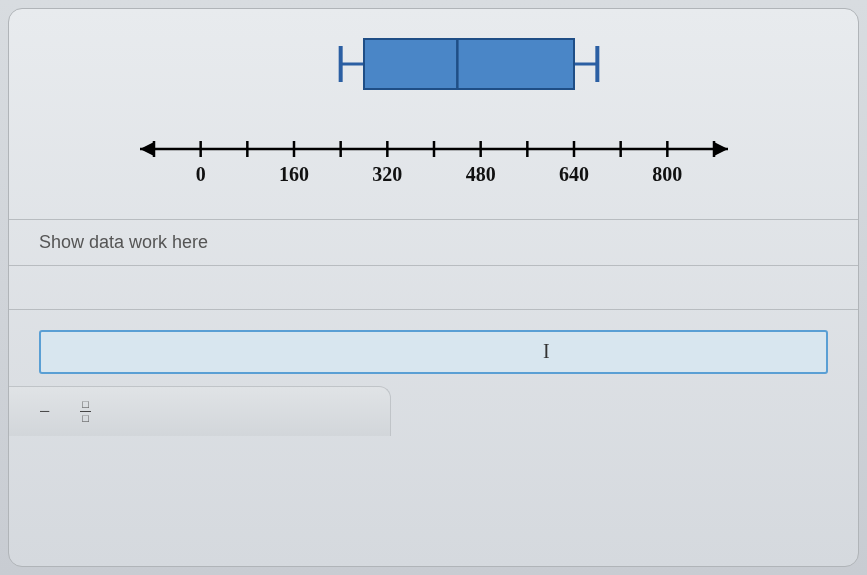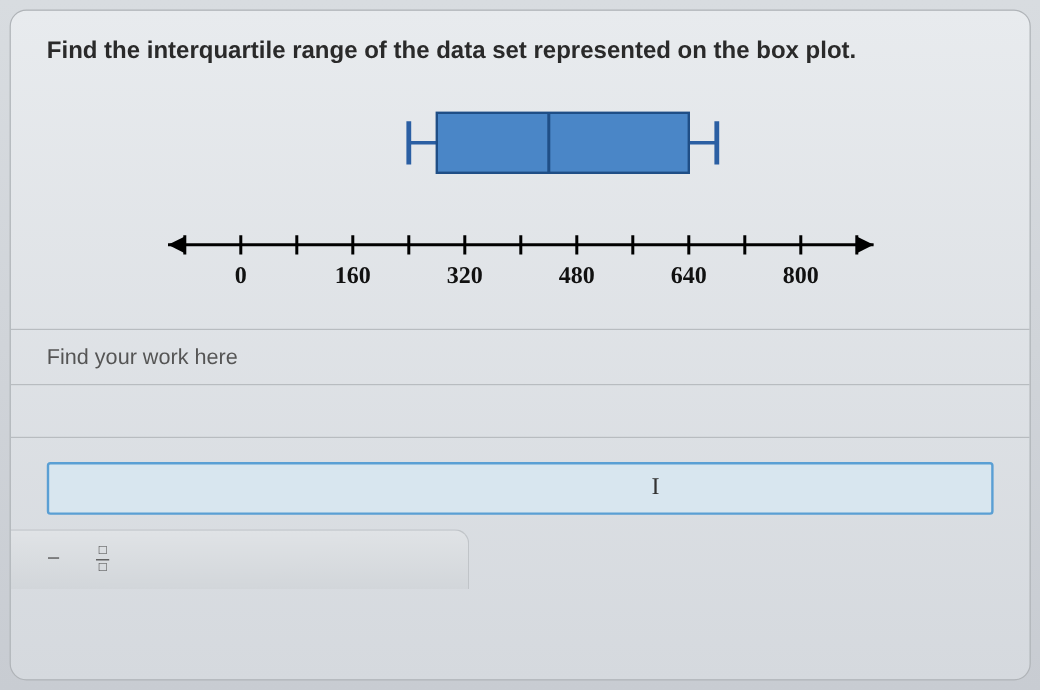--- a/index.html
+++ b/index.html
@@ -93,21 +93,20 @@
       position: absolute;
       color: #333;
       font-family: serif;
       font-size: 20px;
     }
   </style>
 </head>
 <body>
 
 <div class="card">
-  <div class="question-text">Find the interquartile range of the data set represented on the box plot.</div>
 
   <div class="plot-area">
     <svg class="boxplot-svg" width="640" height="200">
         <line x1="226.66666666666666" y1="55" x2="250" y2="55" stroke="#2b5fa3" stroke-width="3"></line>
         <line x1="226.66666666666666" y1="37" x2="226.66666666666666" y2="73" stroke="#2b5fa3" stroke-width="4"></line>
         <line x1="460" y1="55" x2="483.3333333333333" y2="55" stroke="#2b5fa3" stroke-width="3"></line>
         <line x1="483.3333333333333" y1="37" x2="483.3333333333333" y2="73" stroke="#2b5fa3" stroke-width="4"></line>
         <rect x="250" y="30" width="210" height="50" fill="#4a86c7" stroke="#1f4e86" stroke-width="2"></rect>
         <line x1="343.3333333333333" y1="30" x2="343.3333333333333" y2="80" stroke="#1f4e86" stroke-width="2.5"></line>
         <line x1="26" y1="140" x2="614" y2="140" stroke="#000" stroke-width="2.5"></line>
@@ -128,21 +127,21 @@
         <line x1="413.3333333333333" y1="132" x2="413.3333333333333" y2="148" stroke="#000" stroke-width="2.5"></line>
         <line x1="460" y1="132" x2="460" y2="148" stroke="#000" stroke-width="2.5"></line>
         <text x="460" y="172" text-anchor="middle" font-size="20" font-family="Georgia, serif" font-weight="bold" fill="#111">640</text>
         <line x1="506.6666666666667" y1="132" x2="506.6666666666667" y2="148" stroke="#000" stroke-width="2.5"></line>
         <line x1="553.3333333333333" y1="132" x2="553.3333333333333" y2="148" stroke="#000" stroke-width="2.5"></line>
         <text x="553.3333333333333" y="172" text-anchor="middle" font-size="20" font-family="Georgia, serif" font-weight="bold" fill="#111">800</text>
         <line x1="600" y1="132" x2="600" y2="148" stroke="#000" stroke-width="2.5"></line>
       </svg>
   </div>
 
-  <div class="work-label">Find your work here</div>
+  <div class="work-label">Show data work here</div>
   <div class="work-gap"></div>
 
   <div class="answer-row">
     <div style="position:relative;">
       <input class="answer-input" type="text" value="" style="">
       <span class="cursor-i" style="left:504px; top:10px;">I</span>
     </div>
   </div>
 
   <div class="tool-row">

